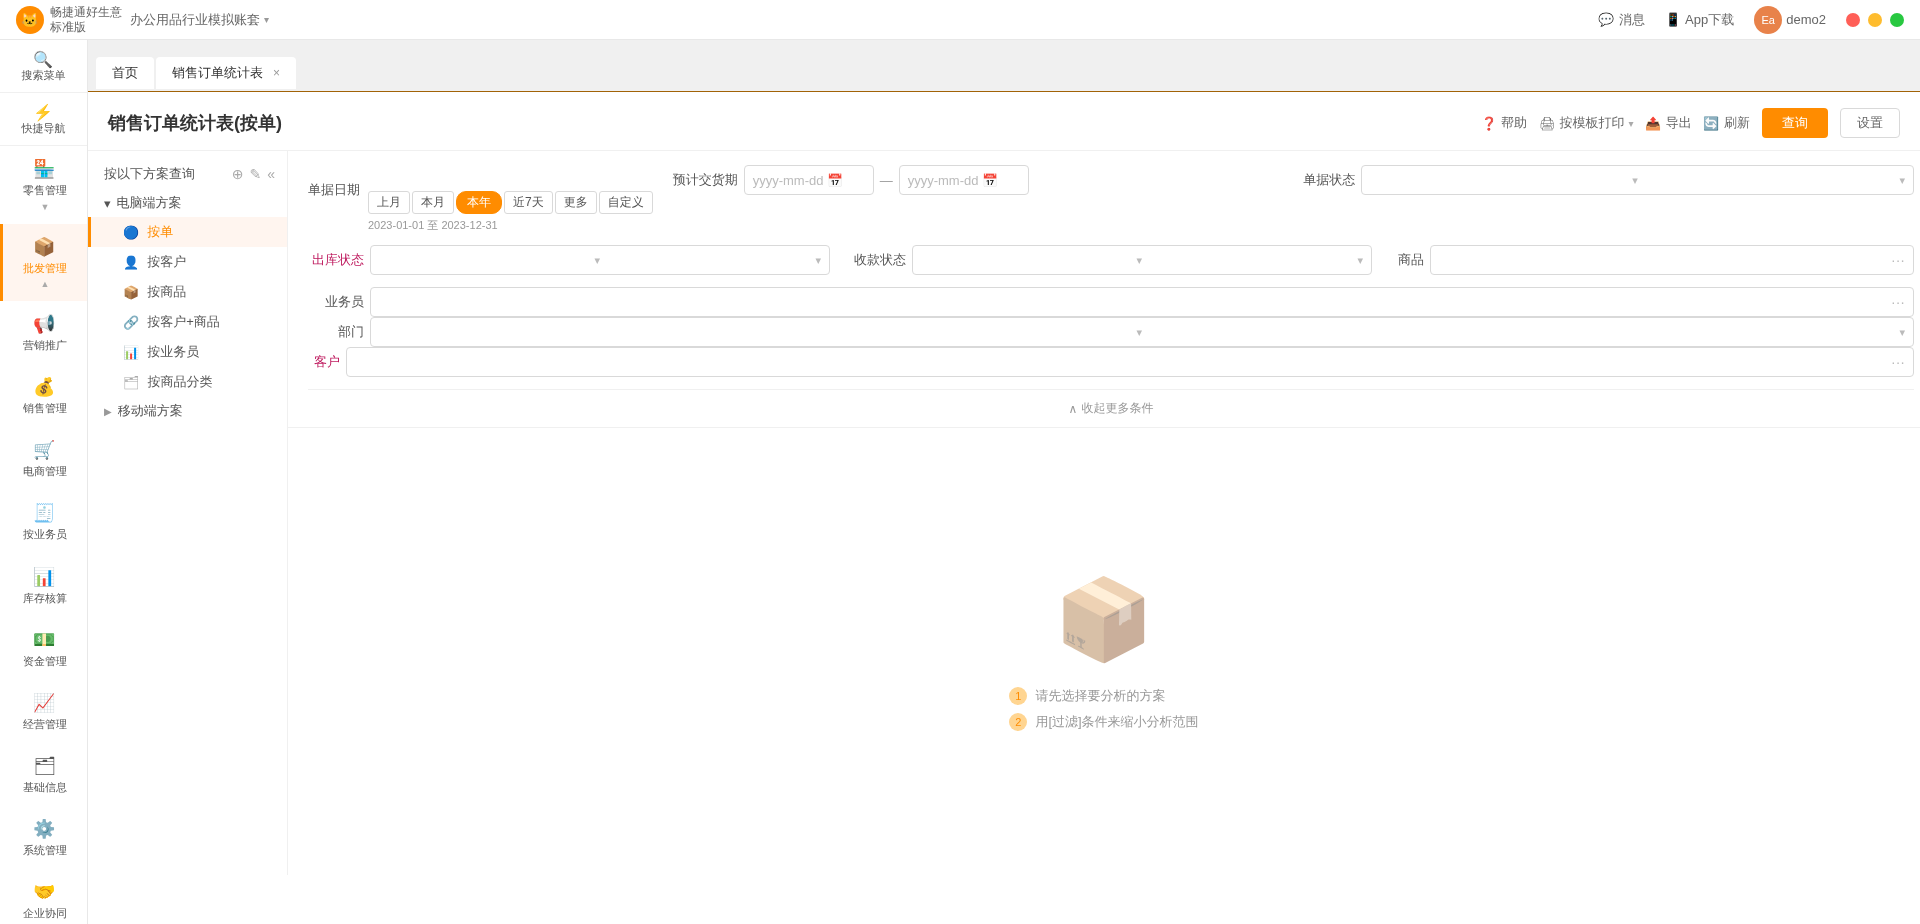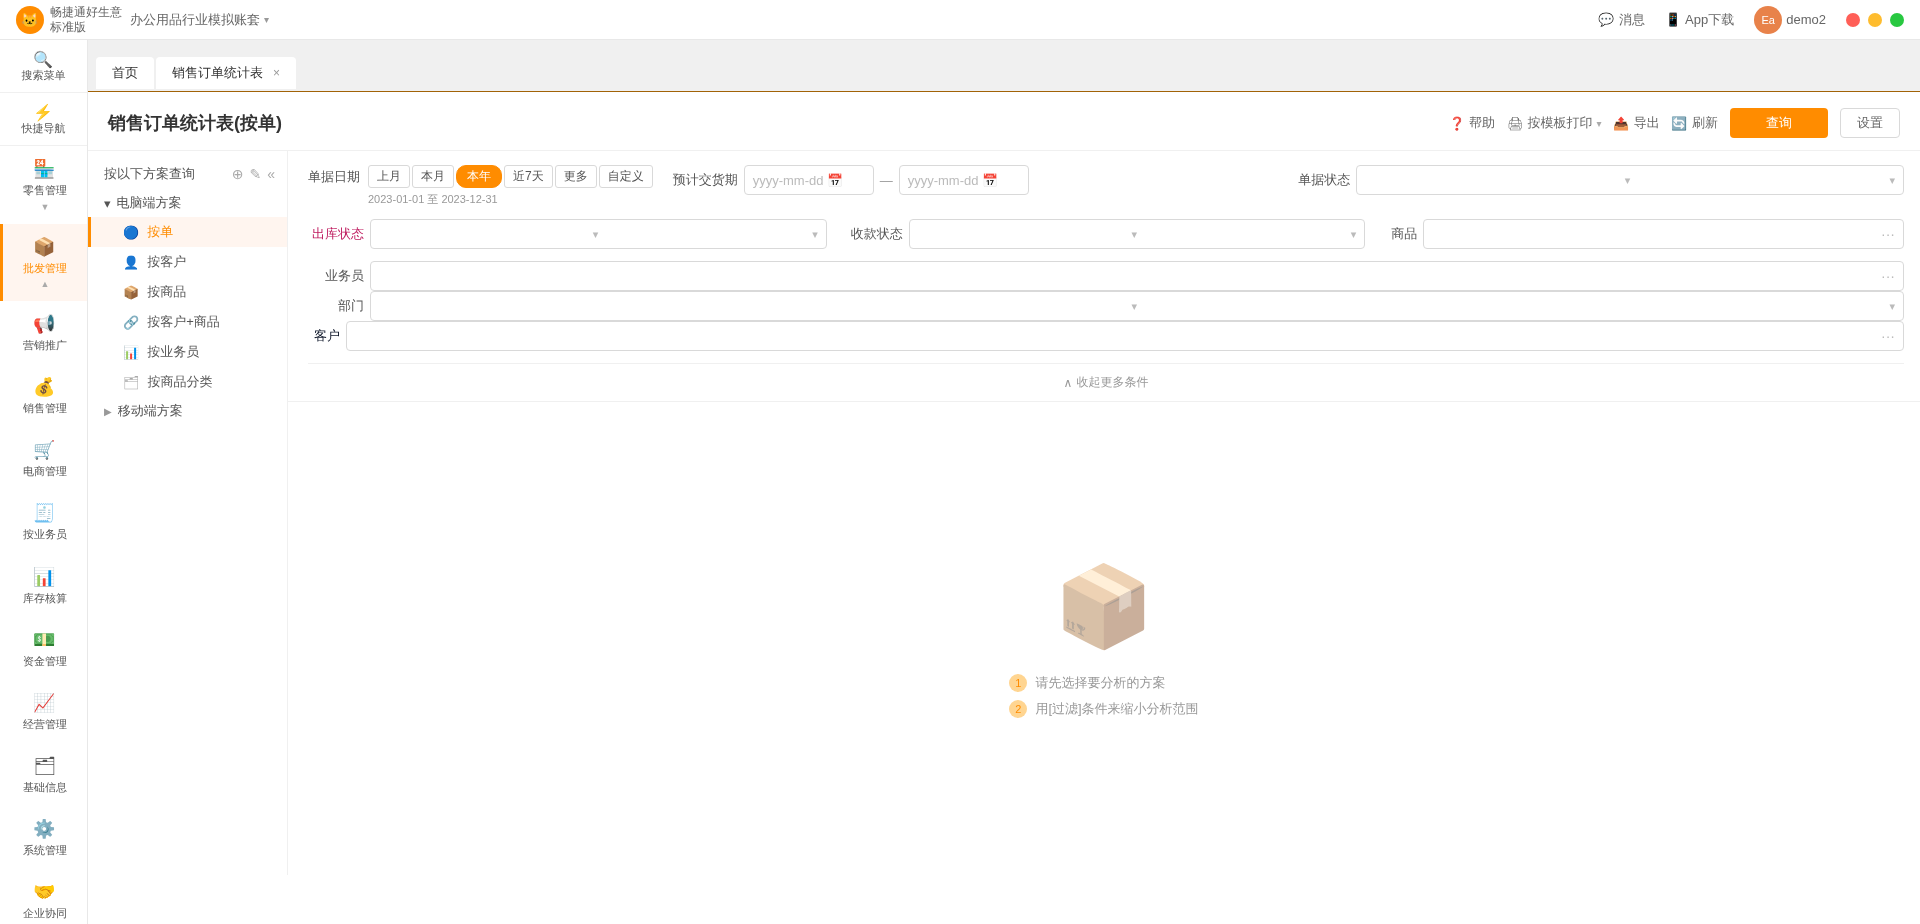--- a/index.html
+++ b/index.html
@@ -40,36 +40,36 @@
 
     
     .page-content { flex: 1; overflow: auto; background: #f5f5f5; padding: 0; }
     .page-inner { background: #fff; margin: 0; min-height: 100%; }
 
     
     .page-header { padding: 16px 20px 12px; display: flex; align-items: center; justify-content: space-between; border-bottom: 1px solid #f0f0f0; }
     .page-title { font-size: 18px; font-weight: bold; color: #333; }
     .page-actions { display: flex; align-items: center; gap: 12px; }
     .action-btn { display: flex; align-items: center; gap: 4px; color: #666; font-size: 13px; cursor: pointer; }
-    .btn-primary { background: #ff8c00; color: white; border: none; border-radius: 4px; padding: 6px 36px; font-size: 13px; cursor: pointer; }
+    .btn-primary { background: #ff8c00; color: white; border: none; border-radius: 4px; padding: 6px 20px; font-size: 13px; cursor: pointer; }
     .btn-secondary { background: #fff; color: #666; border: 1px solid #d9d9d9; border-radius: 4px; padding: 5px 16px; font-size: 13px; cursor: pointer; }
 
     
     .left-panel { width: 200px; background: #fff; border-right: 1px solid #f0f0f0; padding: 8px 0; overflow-y: auto; flex-shrink: 0; }
     .panel-header { display: flex; align-items: center; justify-content: space-between; padding: 6px 12px 6px 16px; font-size: 13px; color: #555; }
     .panel-header-actions { display: flex; align-items: center; gap: 6px; }
     .icon-btn { color: #aaa; cursor: pointer; font-size: 14px; }
     .scheme-group { margin: 0; }
     .scheme-group-header { display: flex; align-items: center; gap: 6px; padding: 5px 12px 5px 16px; color: #555; font-size: 13px; cursor: pointer; }
     .scheme-item { display: flex; align-items: center; gap: 8px; padding: 6px 12px 6px 32px; color: #555; font-size: 13px; cursor: pointer; border-left: 3px solid transparent; }
     .scheme-item.active { color: #ff8c00; background: #fff5ef; border-left-color: #ff8c00; font-weight: 500; }
     .scheme-item-icon { font-size: 13px; color: #aaa; }
     .mobile-group { display: flex; align-items: center; gap: 6px; padding: 5px 12px 5px 16px; color: #555; font-size: 13px; cursor: pointer; }
     .mobile-group .chevron { font-size: 10px; color: #999; }
-    .date-shortcuts { display: flex; align-items: center; gap: 2px; flex-shrink: 0; }
+    .date-shortcuts { display: flex; align-items: center; gap: 2px; flex-shrink: 0; margin-top: 26px; }
     .date-btn { padding: 2px 8px; border: 1px solid #d9d9d9; background: #fff; border-radius: 3px; font-size: 12px; cursor: pointer; color: #555; }
     .date-btn.active { background: #ff8c00; color: white; border-color: #ff8c00; border-radius: 10px; padding: 2px 10px; }
     .date-input { width: 130px; height: 30px; border: 1px solid #d9d9d9; border-radius: 4px; padding: 0 8px; background: #fff; display: flex; align-items: center; color: #bbb; font-size: 13px; gap: 4px; cursor: pointer; }
     .date-sep { color: #999; }
     .collapse-btn { text-align: center; padding: 10px; color: #999; font-size: 12px; cursor: pointer; border-top: 1px solid #f0f0f0; display: flex; align-items: center; justify-content: center; gap: 4px; }
 
     
     .empty-state { flex: 1; display: flex; flex-direction: column; align-items: center; justify-content: center; padding: 60px 20px; }
     .empty-tips { display: flex; flex-direction: column; gap: 8px; }
     .empty-tip { display: flex; align-items: flex-start; gap: 8px; color: #999; font-size: 13px; }
@@ -278,21 +278,21 @@
               </div>
             </div>
             <div class="mobile-group">
               <span class="chevron">▶</span>
               <span>移动端方案</span>
             </div>
           </div>
 
           <div style="flex:1;display:flex;flex-direction:column;">
 
-            <div style="background:#fff;padding:14px 16px 0 20px;border-bottom:1px solid #f0f0f0;position:relative;">
+            <div style="background:#fff;padding:14px 6px 0 20px;border-bottom:1px solid #f0f0f0;position:relative;">
 
               <div style="display:grid;grid-template-columns:auto 1fr 1fr;gap:0 20px;margin-bottom:12px;align-items:start;">
 
                 <div style="display:flex;flex-direction:column;gap:4px;">
                   <div style="display:flex;align-items:center;gap:8px;">
                     <span style="font-size:13px;color:#555;white-space:nowrap;">单据日期</span>
                     <div class="date-shortcuts">
                       <button class="date-btn">上月</button>
                       <button class="date-btn">本月</button>
                       <button class="date-btn active">本年</button>
@@ -365,21 +365,21 @@
 
                 <div style="display:flex;align-items:center;gap:6px;">
                   <span style="font-size:13px;color:#555;white-space:nowrap;min-width:56px;text-align:right;">部门</span>
                   <div class="field-control has-chevron" style="flex:1;">
                     <span style="color:#bbb;"></span>
                     <span style="color:#bbb;font-size:11px;">▾</span>
                   </div>
                 </div>
 
                 <div style="display:flex;align-items:center;gap:6px;">
-                  <span style="font-size:13px;color:#0f172a;white-space:nowrap;min-width:32px;text-align:right;">客户</span>
+                  <span style="font-size:13px;color:#be185d;white-space:nowrap;min-width:32px;text-align:right;">客户</span>
                   <div class="field-control" style="flex:1;">
                     <span style="color:#bbb;"></span>
                     <span style="color:#bbb;font-size:14px;">···</span>
                   </div>
                 </div>
               </div>
 
               <div class="collapse-btn">
                 <span>∧</span>
                 <span>收起更多条件</span>

